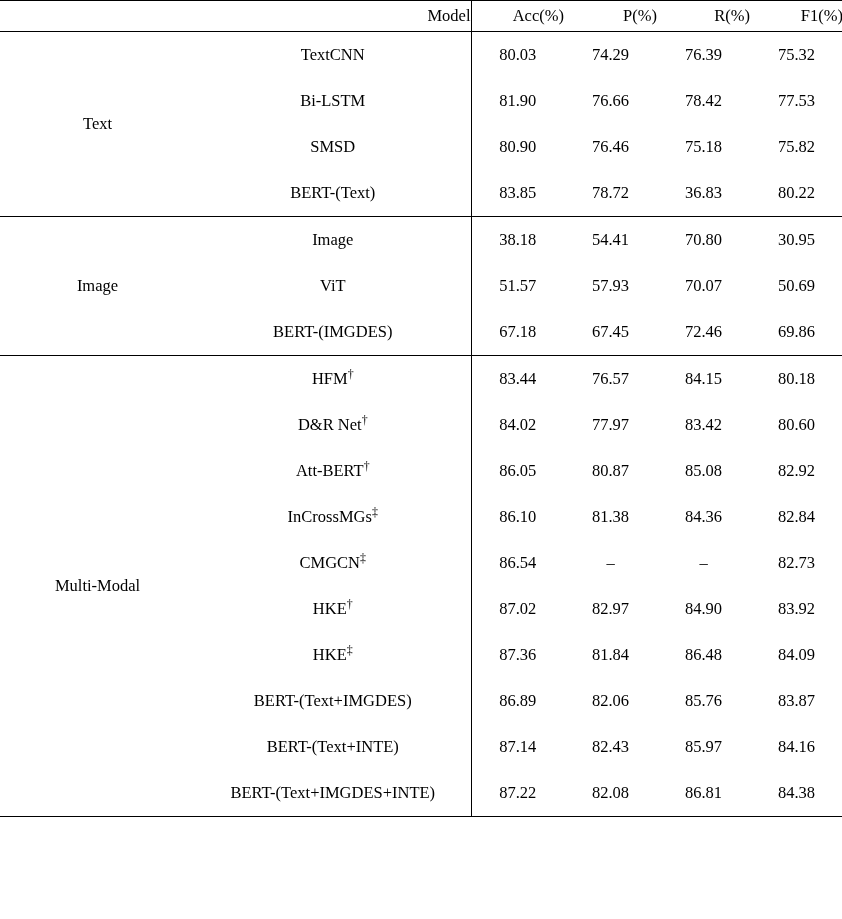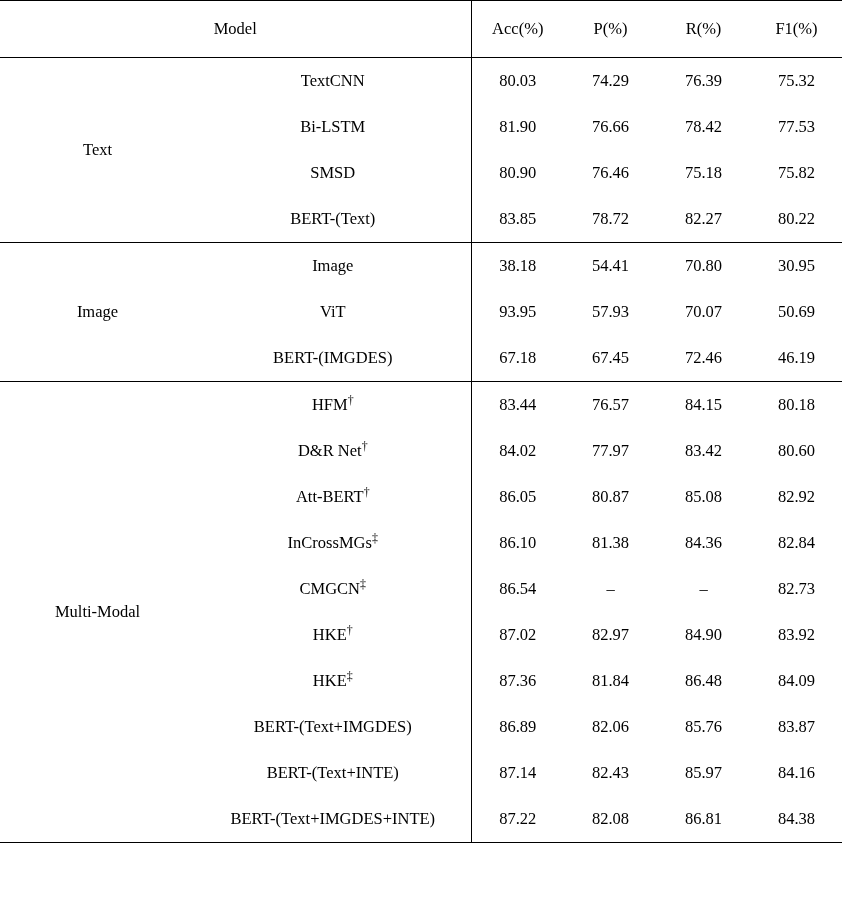--- a/index.html
+++ b/index.html
@@ -32,21 +32,21 @@
     font-weight: normal;
     text-align: center;
     vertical-align: middle;
   }
   
   col.c-group { width: 195px; }
   col.c-model { width: 276px; }
   col.c-num   { width: 93px; }
 
   tr.data td { height: 46px; }
-  tr.header td { height: 56px; }
+  tr.header td { height: 30px; text-align: right; }
 
   
   .vsep { border-left: 1.1px solid #000; }
 
   .group-cell {
     text-align: center;
   }
   .model-cell {
     text-align: center;
   }
@@ -110,47 +110,47 @@
           <td class="model-cell"><span>SMSD</span></td>
           <td class="num vsep">80.90</td>
           <td class="num">76.46</td>
           <td class="num">75.18</td>
           <td class="num">75.82</td>
         </tr>
         <tr class="data">
           <td class="model-cell"><span>BERT-(Text)</span></td>
           <td class="num vsep">83.85</td>
           <td class="num">78.72</td>
-          <td class="num">82.27</td>
+          <td class="num">36.83</td>
           <td class="num">80.22</td>
         </tr>
         <tr class="sec-sep">
           <td colspan="6"></td>
         </tr>
         <tr class="data">
           <td class="group-cell" rowspan="3">Image</td>
           <td class="model-cell"><span>Image</span></td>
           <td class="num vsep">38.18</td>
           <td class="num">54.41</td>
           <td class="num">70.80</td>
           <td class="num">30.95</td>
         </tr>
         <tr class="data">
           <td class="model-cell"><span>ViT</span></td>
-          <td class="num vsep">93.95</td>
+          <td class="num vsep">51.57</td>
           <td class="num">57.93</td>
           <td class="num">70.07</td>
           <td class="num">50.69</td>
         </tr>
         <tr class="data">
           <td class="model-cell"><span>BERT-(IMGDES)</span></td>
           <td class="num vsep">67.18</td>
           <td class="num">67.45</td>
           <td class="num">72.46</td>
-          <td class="num">46.19</td>
+          <td class="num">69.86</td>
         </tr>
         <tr class="sec-sep">
           <td colspan="6"></td>
         </tr>
         <tr class="data">
           <td class="group-cell" rowspan="10">Multi-Modal</td>
           <td class="model-cell"><span>HFM</span><sup class="mark">†</sup></td>
           <td class="num vsep">83.44</td>
           <td class="num">76.57</td>
           <td class="num">84.15</td>

